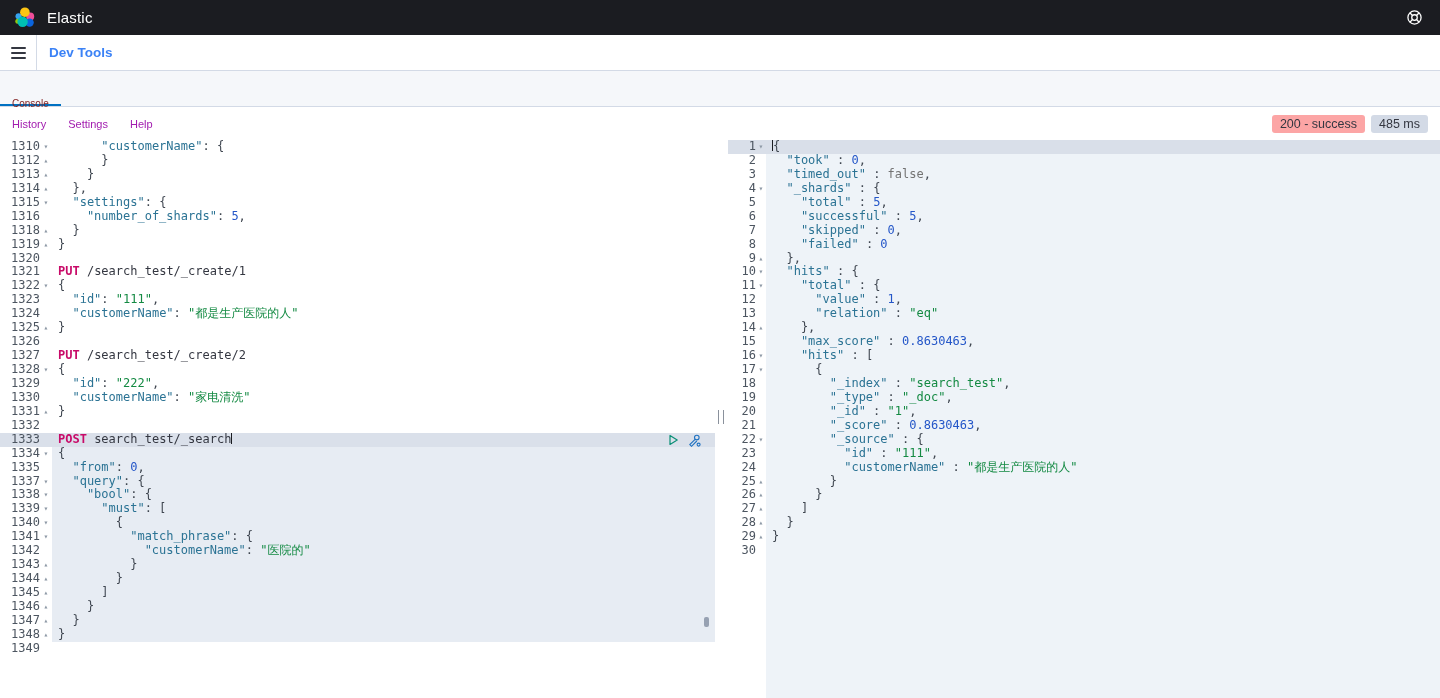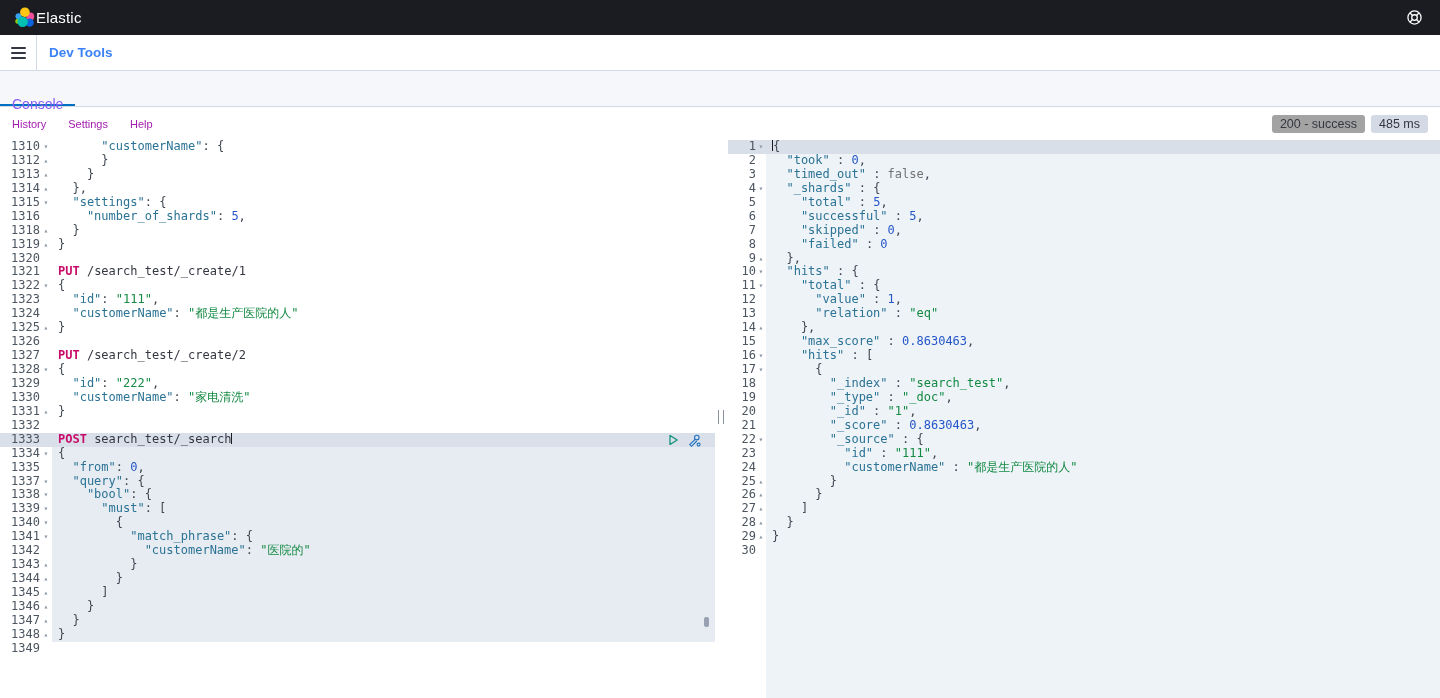--- a/index.html
+++ b/index.html
@@ -2,46 +2,46 @@
 <html><head>
 <meta charset="utf-8">
 <style>
   * { margin:0; padding:0; box-sizing:border-box; }
   html,body { width:1440px; height:698px; overflow:hidden; background:#fff;
     font-family:"Liberation Sans", sans-serif; }
 
   
   .topbar { height:35px; background:#1b1c21; display:flex; align-items:center; padding:0 14px; }
   .logo { width:22px; height:22px; flex:none; }
-  .brand { color:#fff; font-size:15px; font-weight:500; letter-spacing:.2px; }
+  .brand { color:#fff; font-size:15px; font-weight:500; margin-left:11px; letter-spacing:.2px; }
   .topbar-spacer { flex:1; }
   .help-btn { width:24px; height:24px; display:flex; align-items:center; justify-content:center;
     background:none; border:none; cursor:pointer; }
 
   
   .navbar { height:36px; background:#fff; border-bottom:1px solid #d3dae6; display:flex; align-items:stretch; }
   .menu-btn { width:36px; display:flex; align-items:center; justify-content:center;
     background:none; border:none; cursor:pointer; }
   .menu-btn .bars { display:flex; flex-direction:column; gap:3px; }
   .menu-btn .bars i { display:block; width:15px; height:2px; background:#343741; border-radius:1px; }
   .nav-divider { width:1px; background:#d3dae6; }
   .breadcrumb { display:flex; align-items:center; padding:0 12px; font-size:13.5px; font-weight:600; color:#3b82f6; }
 
   
   .tabbar { height:36px; background:#f5f7fa; border-bottom:1px solid #d3dae6; display:flex; }
-  .tab { display:flex; align-items:center; padding:0 12px; font-size:14px; font-weight:500;
-    color:#8b5cf6; border-bottom:2px solid #0071c2; cursor:pointer; background:none; border-top:none; border-left:none; border-right:none;margin-top:32px; }
+  .tab { display:flex; align-items:center; padding:0 12px; font-size:10px; font-weight:500;
+    color:#7f1d1d; border-bottom:2px solid #0071c2; cursor:pointer; background:none; border-top:none; border-left:none; border-right:none;margin-top:32px; }
 
   
   .menubar { height:33px; background:#fff; display:flex; align-items:center; padding:0 12px; }
   .menubar .mitem { font-size:11px; color:#a21caf; margin-right:22px; cursor:pointer; background:none; border:none; }
   .menubar .spacer { flex:1; }
   .badge { font-size:12.5px; font-weight:500; padding:1px 8px; border-radius:3px; height:18px;
     display:flex; align-items:center; margin-left:6px; }
-  .badge.success { background:#a3a3a3; color:#343741; }
+  .badge.success { background:#fca5a5; color:#343741; }
   .badge.gray { background:#d3dae6; color:#343741; }
 
   
   .editors { display:flex; height:558px; position:relative;
     font-family:"DejaVu Sans Mono", monospace; font-size:12px; }
   .editor { position:relative; overflow:hidden; }
   .left-editor { width:715px; background:#fff; }
   .panel-divider { width:13px; background:#fff; position:relative; }
   .right-editor { flex:1; background:#fff; }
   .right-editor::before { content:''; position:absolute; left:38px; top:0; right:0; bottom:0; background:#eef3f8; }

